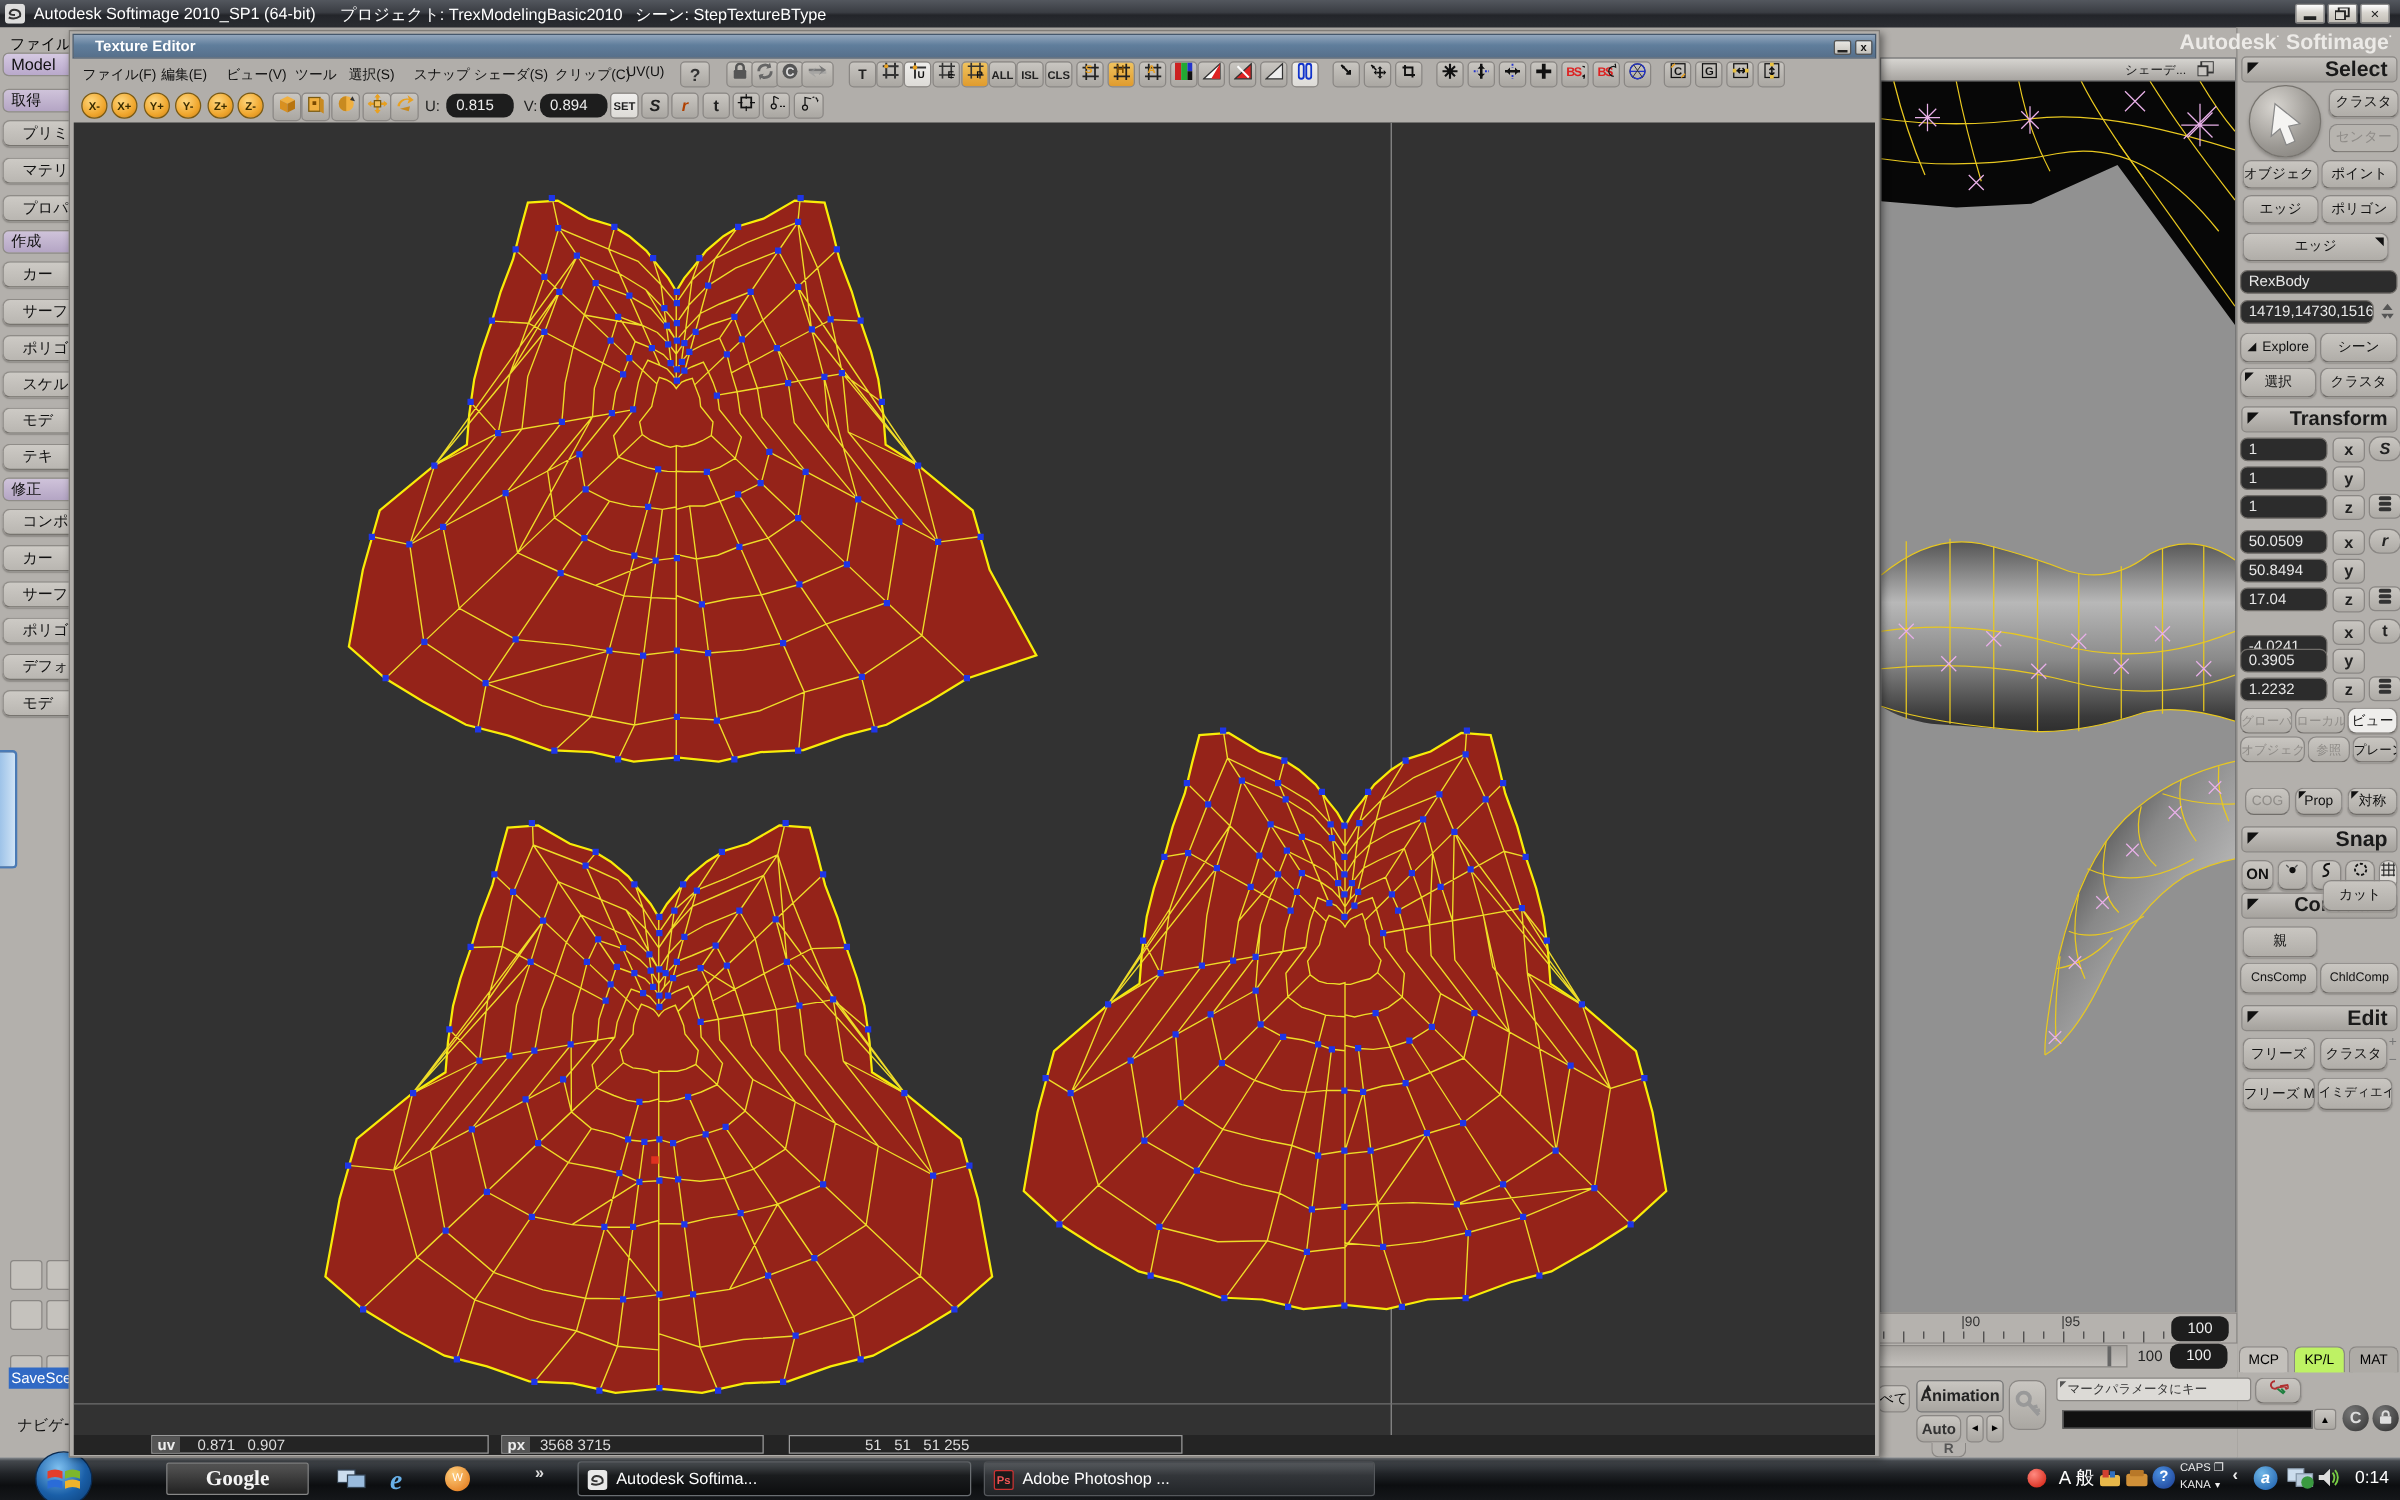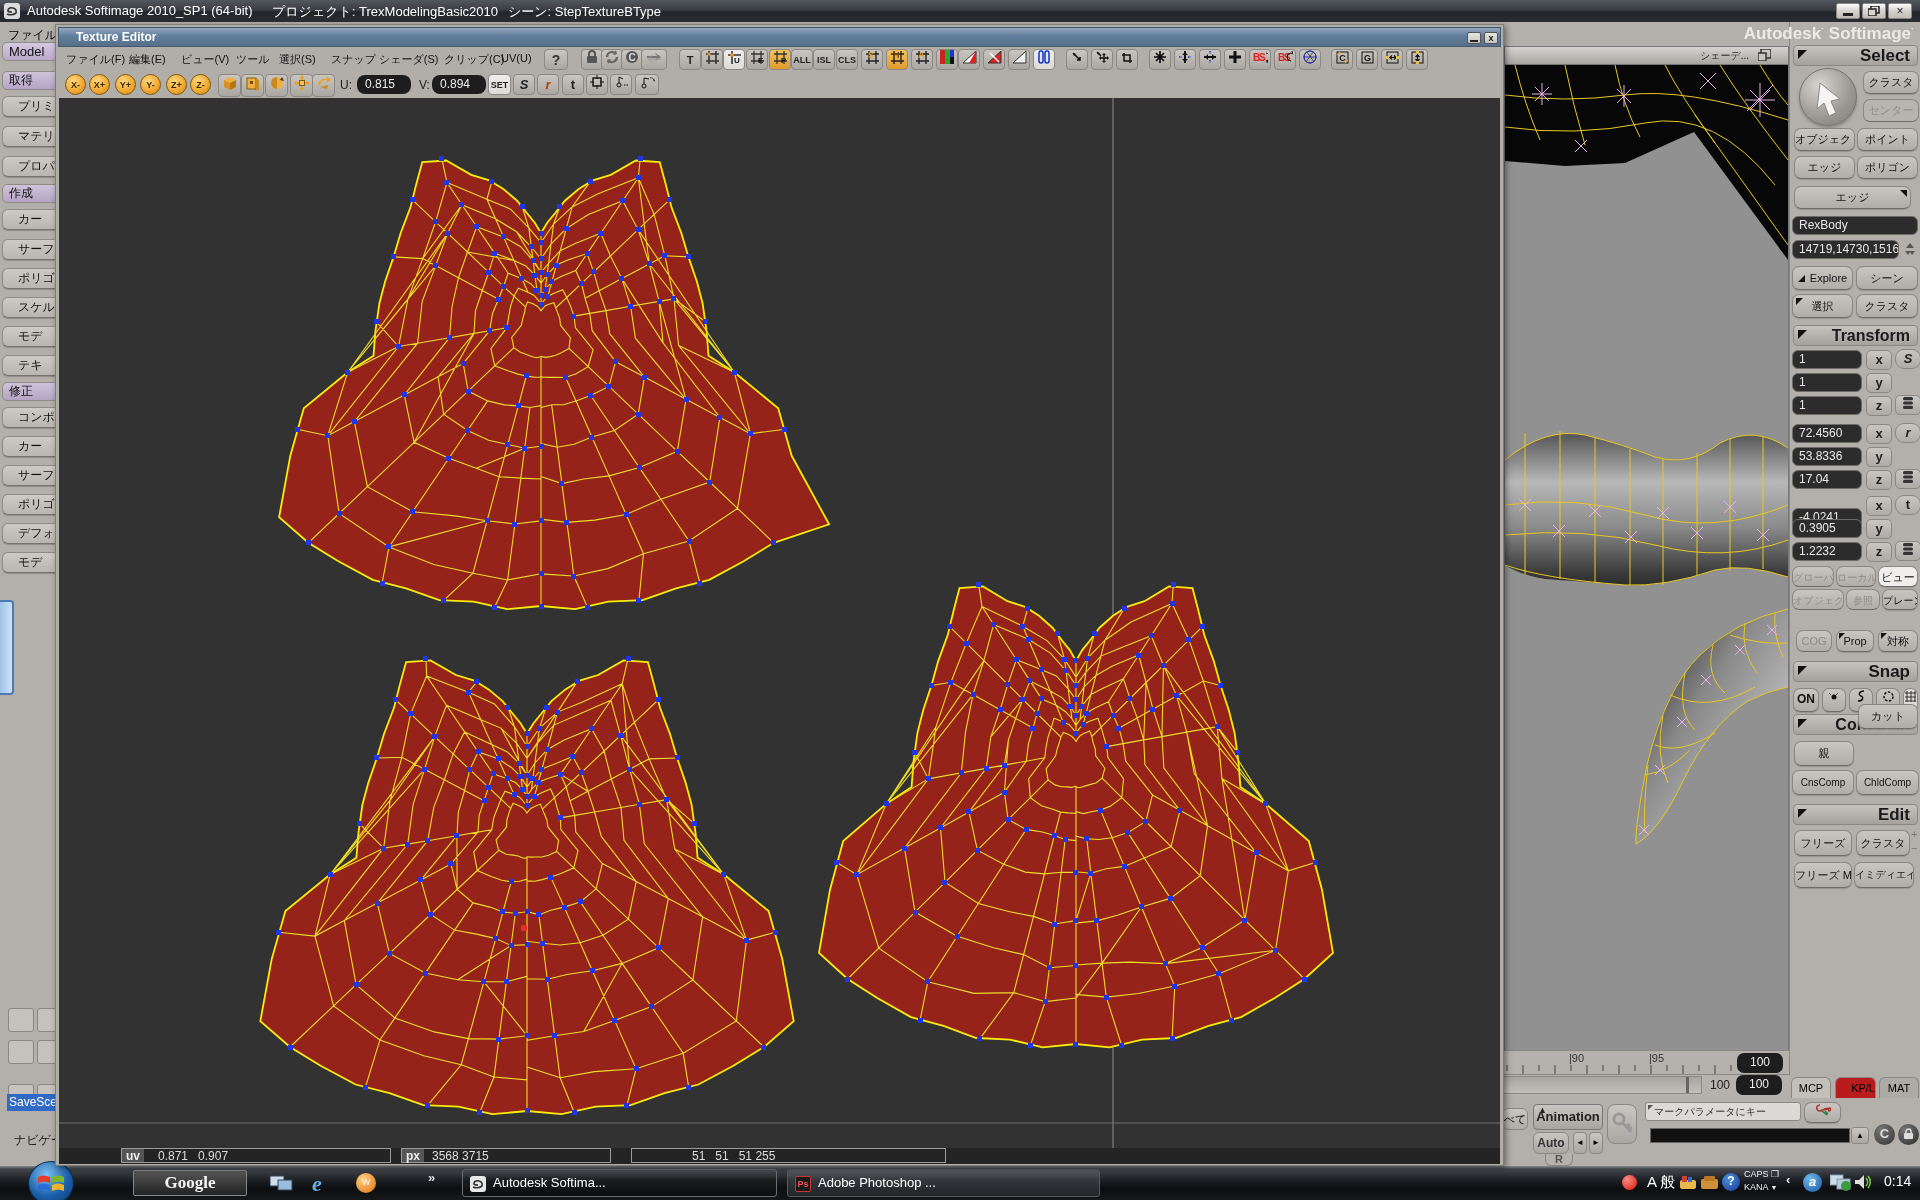--- a/index.html
+++ b/index.html
@@ -132,24 +132,24 @@
     <div class="xyz" style="left:105px;top:327px;border-radius:9px;font-style:italic">S</div>
   <div class="rfield" style="left:2px;top:351px;width:70px">1</div>
     <div class="xyz" style="left:76px;top:351px">y</div>
   <div class="rfield" style="left:2px;top:374px;width:70px">1</div>
     <div class="xyz" style="left:76px;top:374px">z</div>
     <div class="xyz" style="left:105px;top:373px"><svg width="12" height="14">
         <rect x="1" y="1" width="10" height="3.2" rx="1.5" fill="#333"></rect>
         <rect x="1" y="5.4" width="10" height="3.2" rx="1.5" fill="#333"></rect>
         <rect x="1" y="9.8" width="10" height="3.2" rx="1.5" fill="#333"></rect>
       </svg></div>
-  <div class="rfield" style="left:2px;top:402px;width:70px">72.4560</div>
+  <div class="rfield" style="left:2px;top:402px;width:70px">50.0509</div>
     <div class="xyz" style="left:76px;top:402px">x</div>
     <div class="xyz" style="left:105px;top:401px;border-radius:9px;font-style:italic">r</div>
-  <div class="rfield" style="left:2px;top:425px;width:70px">53.8336</div>
+  <div class="rfield" style="left:2px;top:425px;width:70px">50.8494</div>
     <div class="xyz" style="left:76px;top:425px">y</div>
   <div class="rfield" style="left:2px;top:448px;width:70px">17.04</div>
     <div class="xyz" style="left:76px;top:448px">z</div>
     <div class="xyz" style="left:105px;top:447px"><svg width="12" height="14">
         <rect x="1" y="1" width="10" height="3.2" rx="1.5" fill="#333"></rect>
         <rect x="1" y="5.4" width="10" height="3.2" rx="1.5" fill="#333"></rect>
         <rect x="1" y="9.8" width="10" height="3.2" rx="1.5" fill="#333"></rect>
       </svg></div>
   <div class="rfield" style="left:2px;top:486px;width:70px">-4.0241</div>
     <div class="xyz" style="left:76px;top:474px">x</div>
@@ -193,21 +193,21 @@
   <div class="rbtn" style="left:2px;top:748px;width:62px;height:25px;line-height:23px;font-size:10px">CnsComp</div>
   <div class="rbtn" style="left:66px;top:748px;width:63px;height:25px;line-height:23px;font-size:10px">ChldComp</div>
   <div class="sechdr" style="top:782px;font-size:17px">Edit</div>
   <div class="rbtn" style="left:4px;top:808px;width:58px;height:26px;line-height:24px">フリーズ</div>
   <div class="rbtn" style="left:66px;top:808px;width:54px;height:26px;line-height:24px">クラスタ</div>
   <span style="position:absolute;left:121px;top:806px;font-size:11px;color:#777">+</span>
   <span style="position:absolute;left:121px;top:820px;font-size:11px;color:#777">−</span>
   <div class="rbtn" style="left:4px;top:840px;width:58px;height:26px;line-height:24px">フリーズ M</div>
   <div class="rbtn" style="left:64px;top:840px;width:60px;height:26px;line-height:24px;font-size:10px">イミディエイト</div>
   <div style="position:absolute;left:1px;top:1055px;width:40px;height:21px;background:#c3c0bb;border:1px solid #8a8784;border-bottom:none;border-radius:6px 6px 0 0;font-size:11px;text-align:center;line-height:20px">MCP</div>
-  <div style="position:absolute;left:45px;top:1055px;width:41px;height:21px;background:#b91c1c;border:1px solid #8a8784;border-bottom:none;border-radius:6px 6px 0 0;font-size:11px;text-align:right;line-height:20px">KP/L</div>
+  <div style="position:absolute;left:45px;top:1055px;width:41px;height:21px;background:#bef264;border:1px solid #8a8784;border-bottom:none;border-radius:6px 6px 0 0;font-size:11px;text-align:center;line-height:20px">KP/L</div>
   <div style="position:absolute;left:89px;top:1055px;width:40px;height:21px;background:#aeaba6;border:1px solid #8a8784;border-bottom:none;border-radius:6px 6px 0 0;font-size:11px;text-align:center;line-height:20px">MAT</div>
   <div class="rbtn" style="left:14px;top:1080px;width:37px;height:21px"><svg width="16" height="14">
         <path d="M5 2a3 3 0 1 0 2 5l6-1 1 2 2-1-1-2-6 1" fill="none" stroke="#b03030" stroke-width="1.5"></path>
         <path d="M7 8l5 4M10 8l3 3" stroke="#208040" stroke-width="1.5"></path>
       </svg></div>
 </div>
 
 <div id="vport" class="abs">
   <div id="vptitle">
       <span style="position:absolute;left:195px;top:2px">シェーデ...</span>

